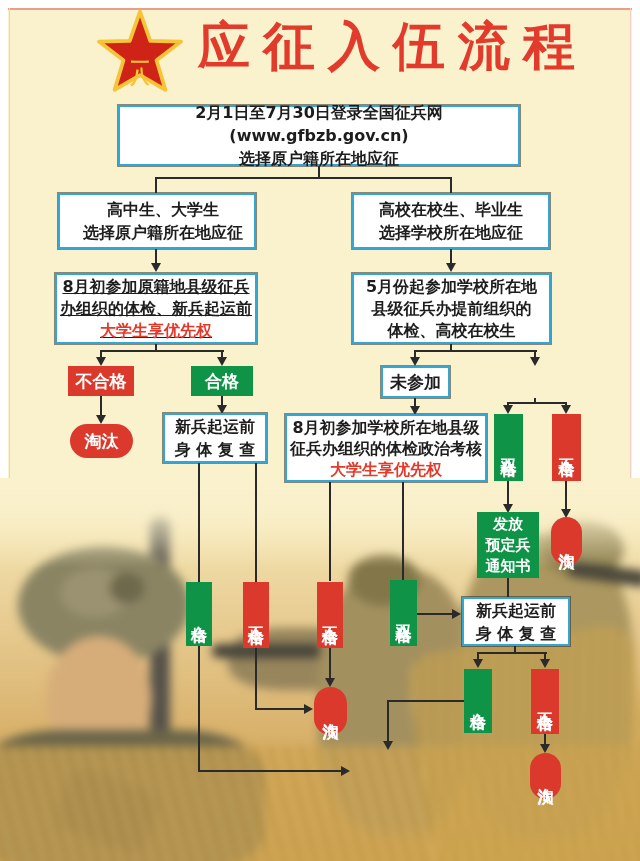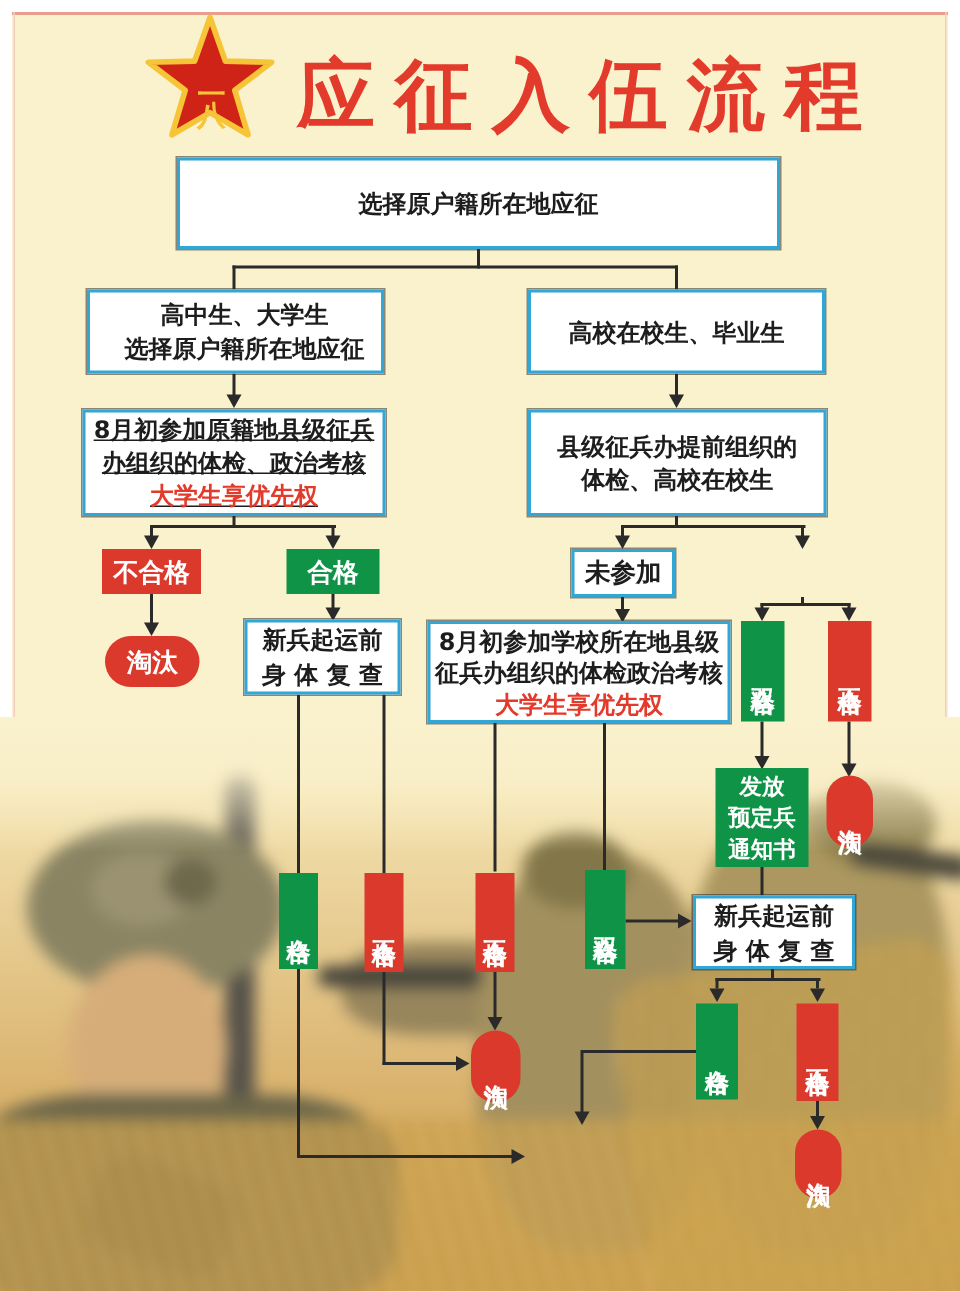--- a/index.html
+++ b/index.html
@@ -19,21 +19,21 @@
     background:repeating-linear-gradient(100deg,#caa049 0 5px,#ad842d 5px 8px,#ddb765 8px 13px);border-radius:30px;}
   .photo-fade{position:absolute;left:0;top:0;width:640px;height:90px;
     background:linear-gradient(180deg,#faf1cd 0%,rgba(250,241,205,.75) 45%,rgba(250,241,205,0) 100%);}
 
   
   #emblem{position:absolute;left:86px;top:6px;width:108px;height:94px;}
   #emblem-label{position:absolute;left:124px;top:26px;width:32px;height:52px;color:#f6c437;
     font-weight:bold;font-size:19px;writing-mode:vertical-rl;text-orientation:upright;text-align:center;line-height:30px;}
   #page-title{position:absolute;left:198px;top:12px;width:420px;height:66px;
     font-family:"DejaVu Serif","Liberation Serif",serif;font-weight:bold;font-size:52px;
-    color:#e23a2b;letter-spacing:13px;white-space:nowrap;margin-top:17px;}
+    color:#e23a2b;letter-spacing:13px;white-space:nowrap;}
 
   
   .node{position:absolute;display:flex;flex-direction:column;justify-content:center;align-items:center;
     text-align:center;box-sizing:border-box;}
   .wbox{background:#fff;border:2px solid #32a6d4;box-shadow:0 0 0 1px rgba(45,45,45,.55);
     color:#1d1d1d;font-weight:600;font-size:16px;line-height:23px;}
   .gbox{background:#0f9447;color:#fff;font-weight:bold;font-size:17px;}
   .rbox{background:#da392b;color:#fff;font-weight:bold;font-size:17px;}
   .pill{border-radius:18px;}
   .vert{writing-mode:vertical-rl;text-orientation:upright;letter-spacing:1px;font-size:16px;line-height:1;}
@@ -152,37 +152,40 @@
   <div class="ah d" style="left:540px;top:659px;"></div>
 
   <div class="ln" style="left:388px;top:700px;width:76px;height:2px;"></div>
   <div class="ln" style="left:387px;top:700px;width:2px;height:44px;"></div>
   <div class="ah d" style="left:383px;top:741px;"></div>
 
   <div class="ln" style="left:544px;top:734px;width:2px;height:13px;"></div>
   <div class="ah d" style="left:540px;top:744px;"></div>
 
   <div class="node wbox" style="left:118px;top:105px;width:402px;height:61px;">
+    <div>2月1日至7月30日登录全国征兵网(www.gfbzb.gov.cn)</div>
     <div>选择原户籍所在地应征</div>
   </div>
 
   <div class="node wbox" style="left:58px;top:193px;width:198px;height:56px;padding-left:12px;">
     <div>高中生、大学生</div>
     <div>选择原户籍所在地应征</div>
   </div>
   <div class="node wbox" style="left:352px;top:193px;width:198px;height:56px;">
     <div>高校在校生、毕业生</div>
+    <div>选择学校所在地应征</div>
   </div>
 
   <div class="node wbox" style="left:55px;top:273px;width:202px;height:71px;line-height:22px;text-decoration:underline;">
     <div>8月初参加原籍地县级征兵</div>
-    <div>办组织的体检、政治考核</div>
+    <div>办组织的体检、新兵起运前</div>
     <div class="hl">大学生享优先权</div>
   </div>
   <div class="node wbox" style="left:352px;top:273px;width:199px;height:71px;line-height:22px;">
+    <div>5月份起参加学校所在地</div>
     <div>县级征兵办提前组织的</div>
     <div>体检、高校在校生</div>
   </div>
 
   <div class="node rbox" style="left:68px;top:366px;width:66px;height:30px;">不合格</div>
   <div class="node gbox" style="left:191px;top:366px;width:62px;height:30px;">合格</div>
   <div class="node wbox" style="left:381px;top:366px;width:69px;height:32px;font-size:17px;">未参加</div>
 
   <div class="node rbox pill" style="left:70px;top:424px;width:63px;height:34px;">淘汰</div>
 

